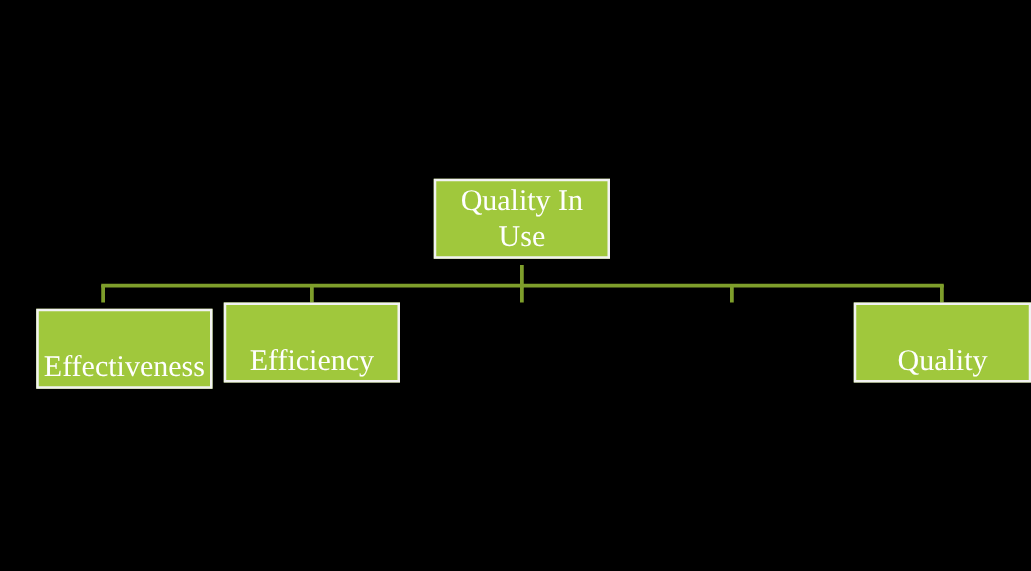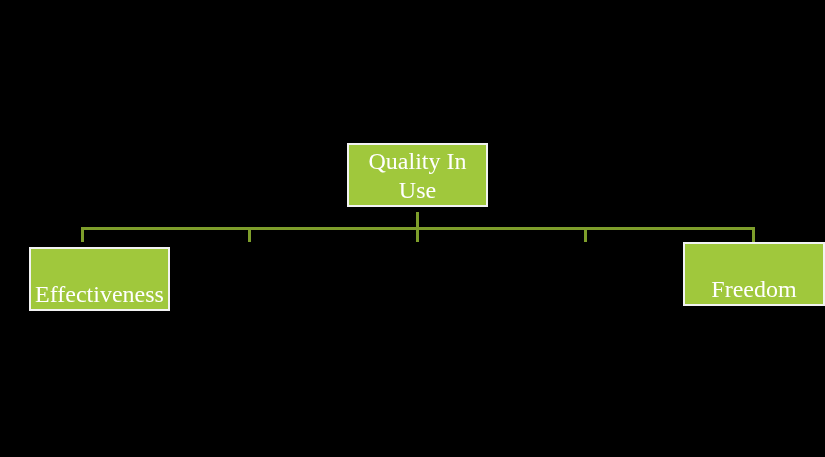--- a/index.html
+++ b/index.html
@@ -68,20 +68,24 @@
   <div class="node node-root">
     <span class="line-txt">Quality In</span>
     <span class="line-txt">Use</span>
   </div>
 
   <div class="node node-c0">
     <span class="line-txt">Effectiveness</span>
 
   </div>
 
+  <div class="node node-c1">
+    <span class="line-txt">Efficiency</span>
+
+  </div>
 
 
 
   <div class="node node-c4">
-    <span class="line-txt">Freedom</span>
+    <span class="line-txt">Quality</span>
   </div>
 
 </div>
 
 </body></html>

